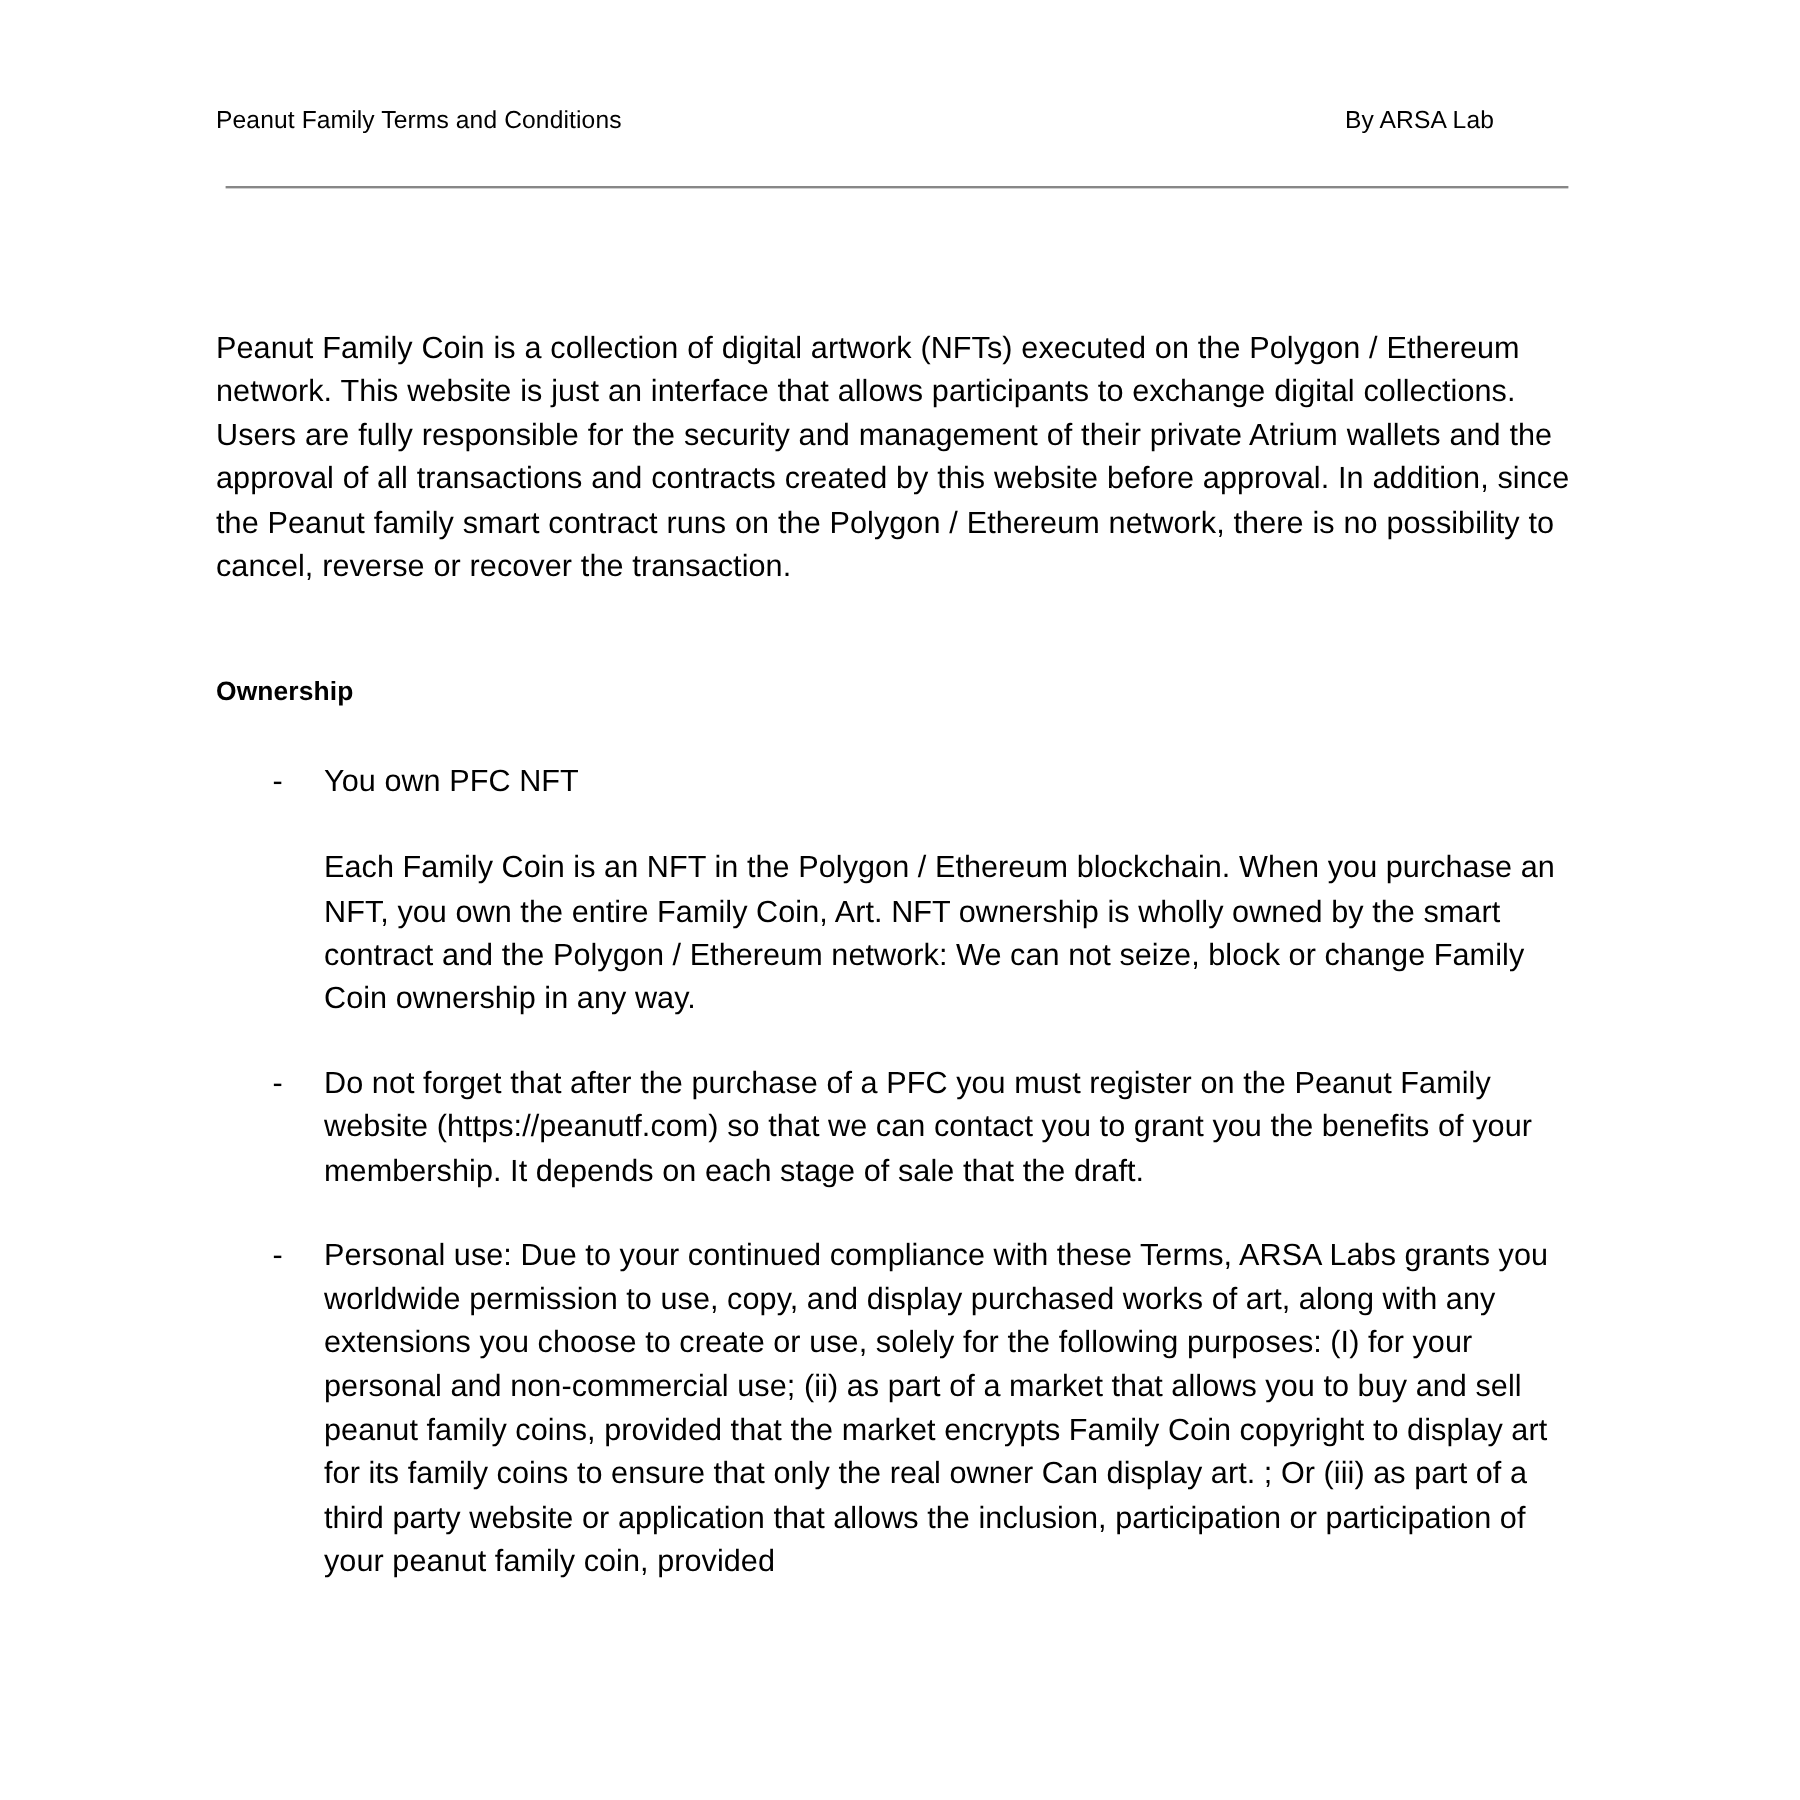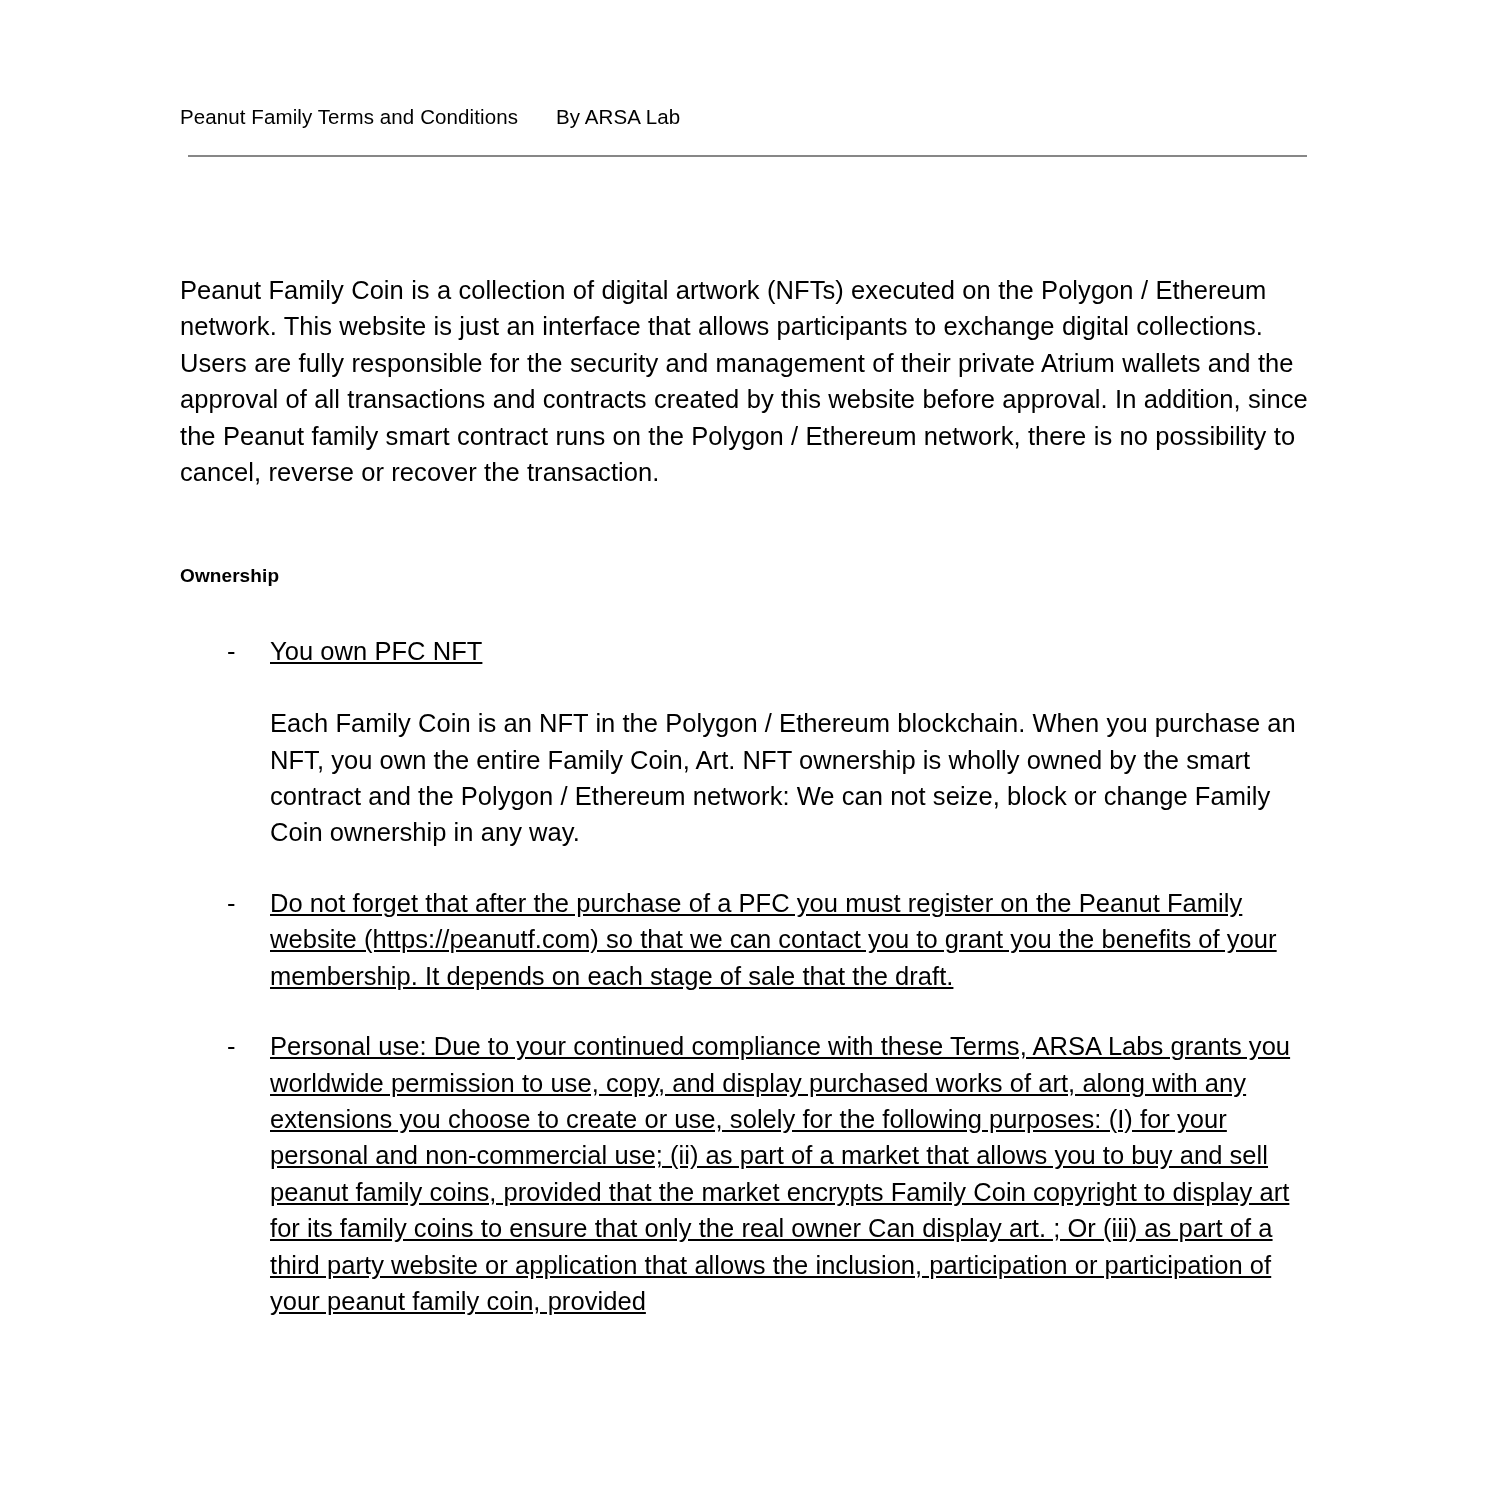--- a/index.html
+++ b/index.html
@@ -17,25 +17,26 @@
     width: 1500px;
     height: 1500px;
     background: #ffffff;
     overflow: hidden;
     box-sizing: border-box;
   }
 
   
   .page-header {
     position: absolute;
-    top: 104px;
+    top: 88px;
     left: 180px;
     width: 1065px;
     display: flex;
     align-items: baseline;
+    justify-content: space-between;
     font-size: 20.5px;
     line-height: 26px;
     letter-spacing: 0.1px;
     gap: 38px;
   }
   .header-left,
   .header-right {
     white-space: nowrap;
   }
   .header-rule {
@@ -59,21 +60,21 @@
     margin: 0 0 34px 0;
     font-size: 25.5px;
     line-height: 36.4px;
     letter-spacing: 0.05px;
     text-align: left;
     word-spacing: 0.2px;
   }
 
   h2.section-heading {
     margin: 68px 0 0 0;
-    font-size: 19px;
+    font-size: 22px;
     line-height: 36.4px;
     font-weight: bold;
     letter-spacing: 0.1px;
   }
 
   
   ul.bullet-list {
     list-style: none;
     margin: 38px 0 0 0;
     padding: 0;
@@ -91,21 +92,20 @@
   }
   li.bullet-item > .dash-marker {
     position: absolute;
     left: 47px;
     top: 0;
     font-size: 25.5px;
     line-height: 36.4px;
   }
   .bullet-text {
     display: block;
-    text-decoration: underline;
   }
   .bullet-subpara {
     display: block;
     margin-top: 36px;
   }
 </style>
 </head>
 <body>
 
 <div class="page">

